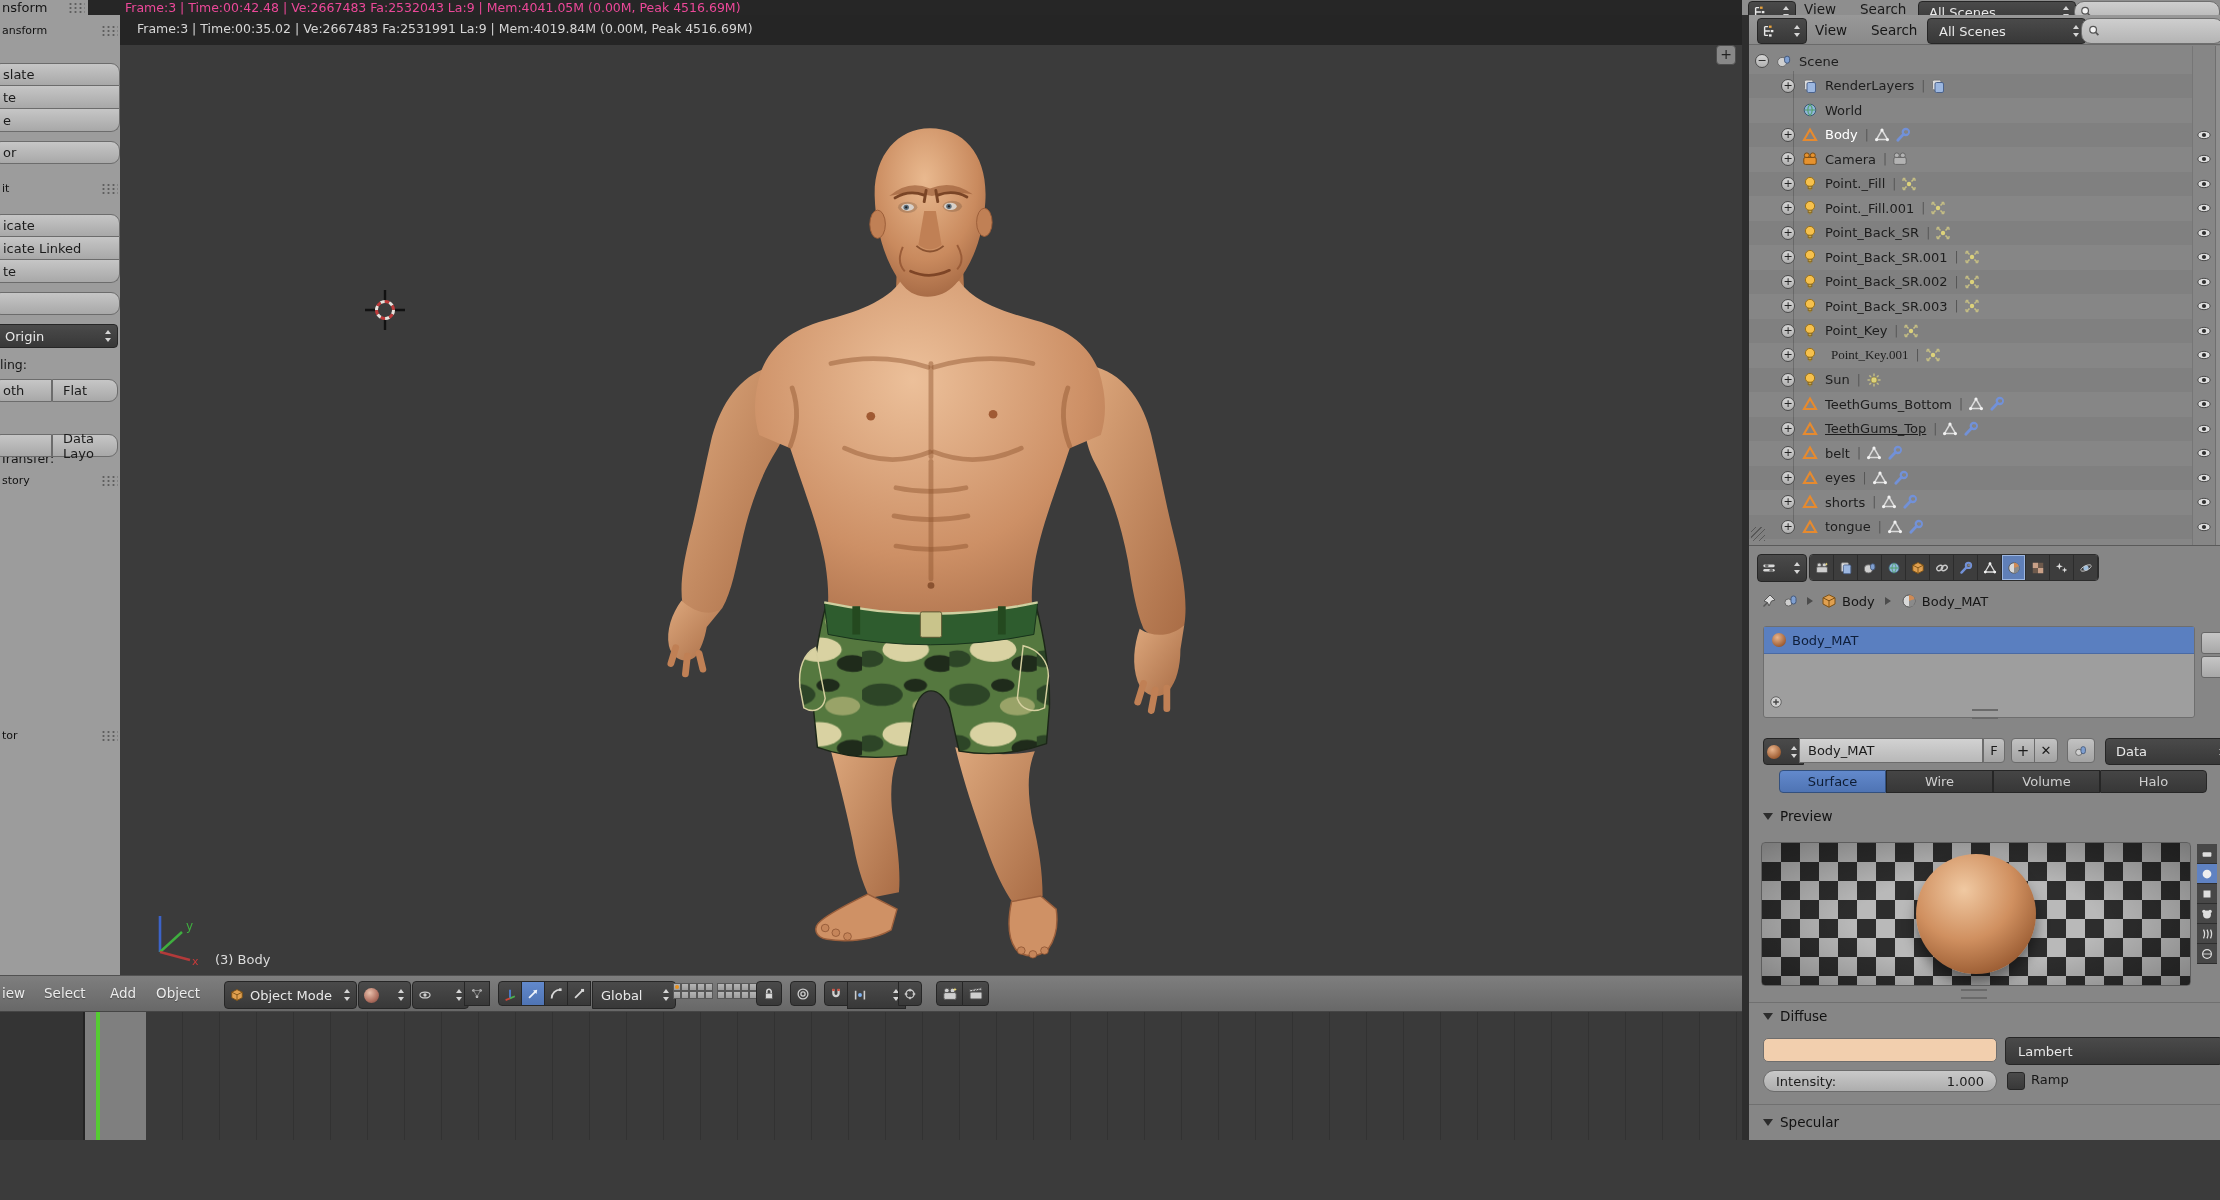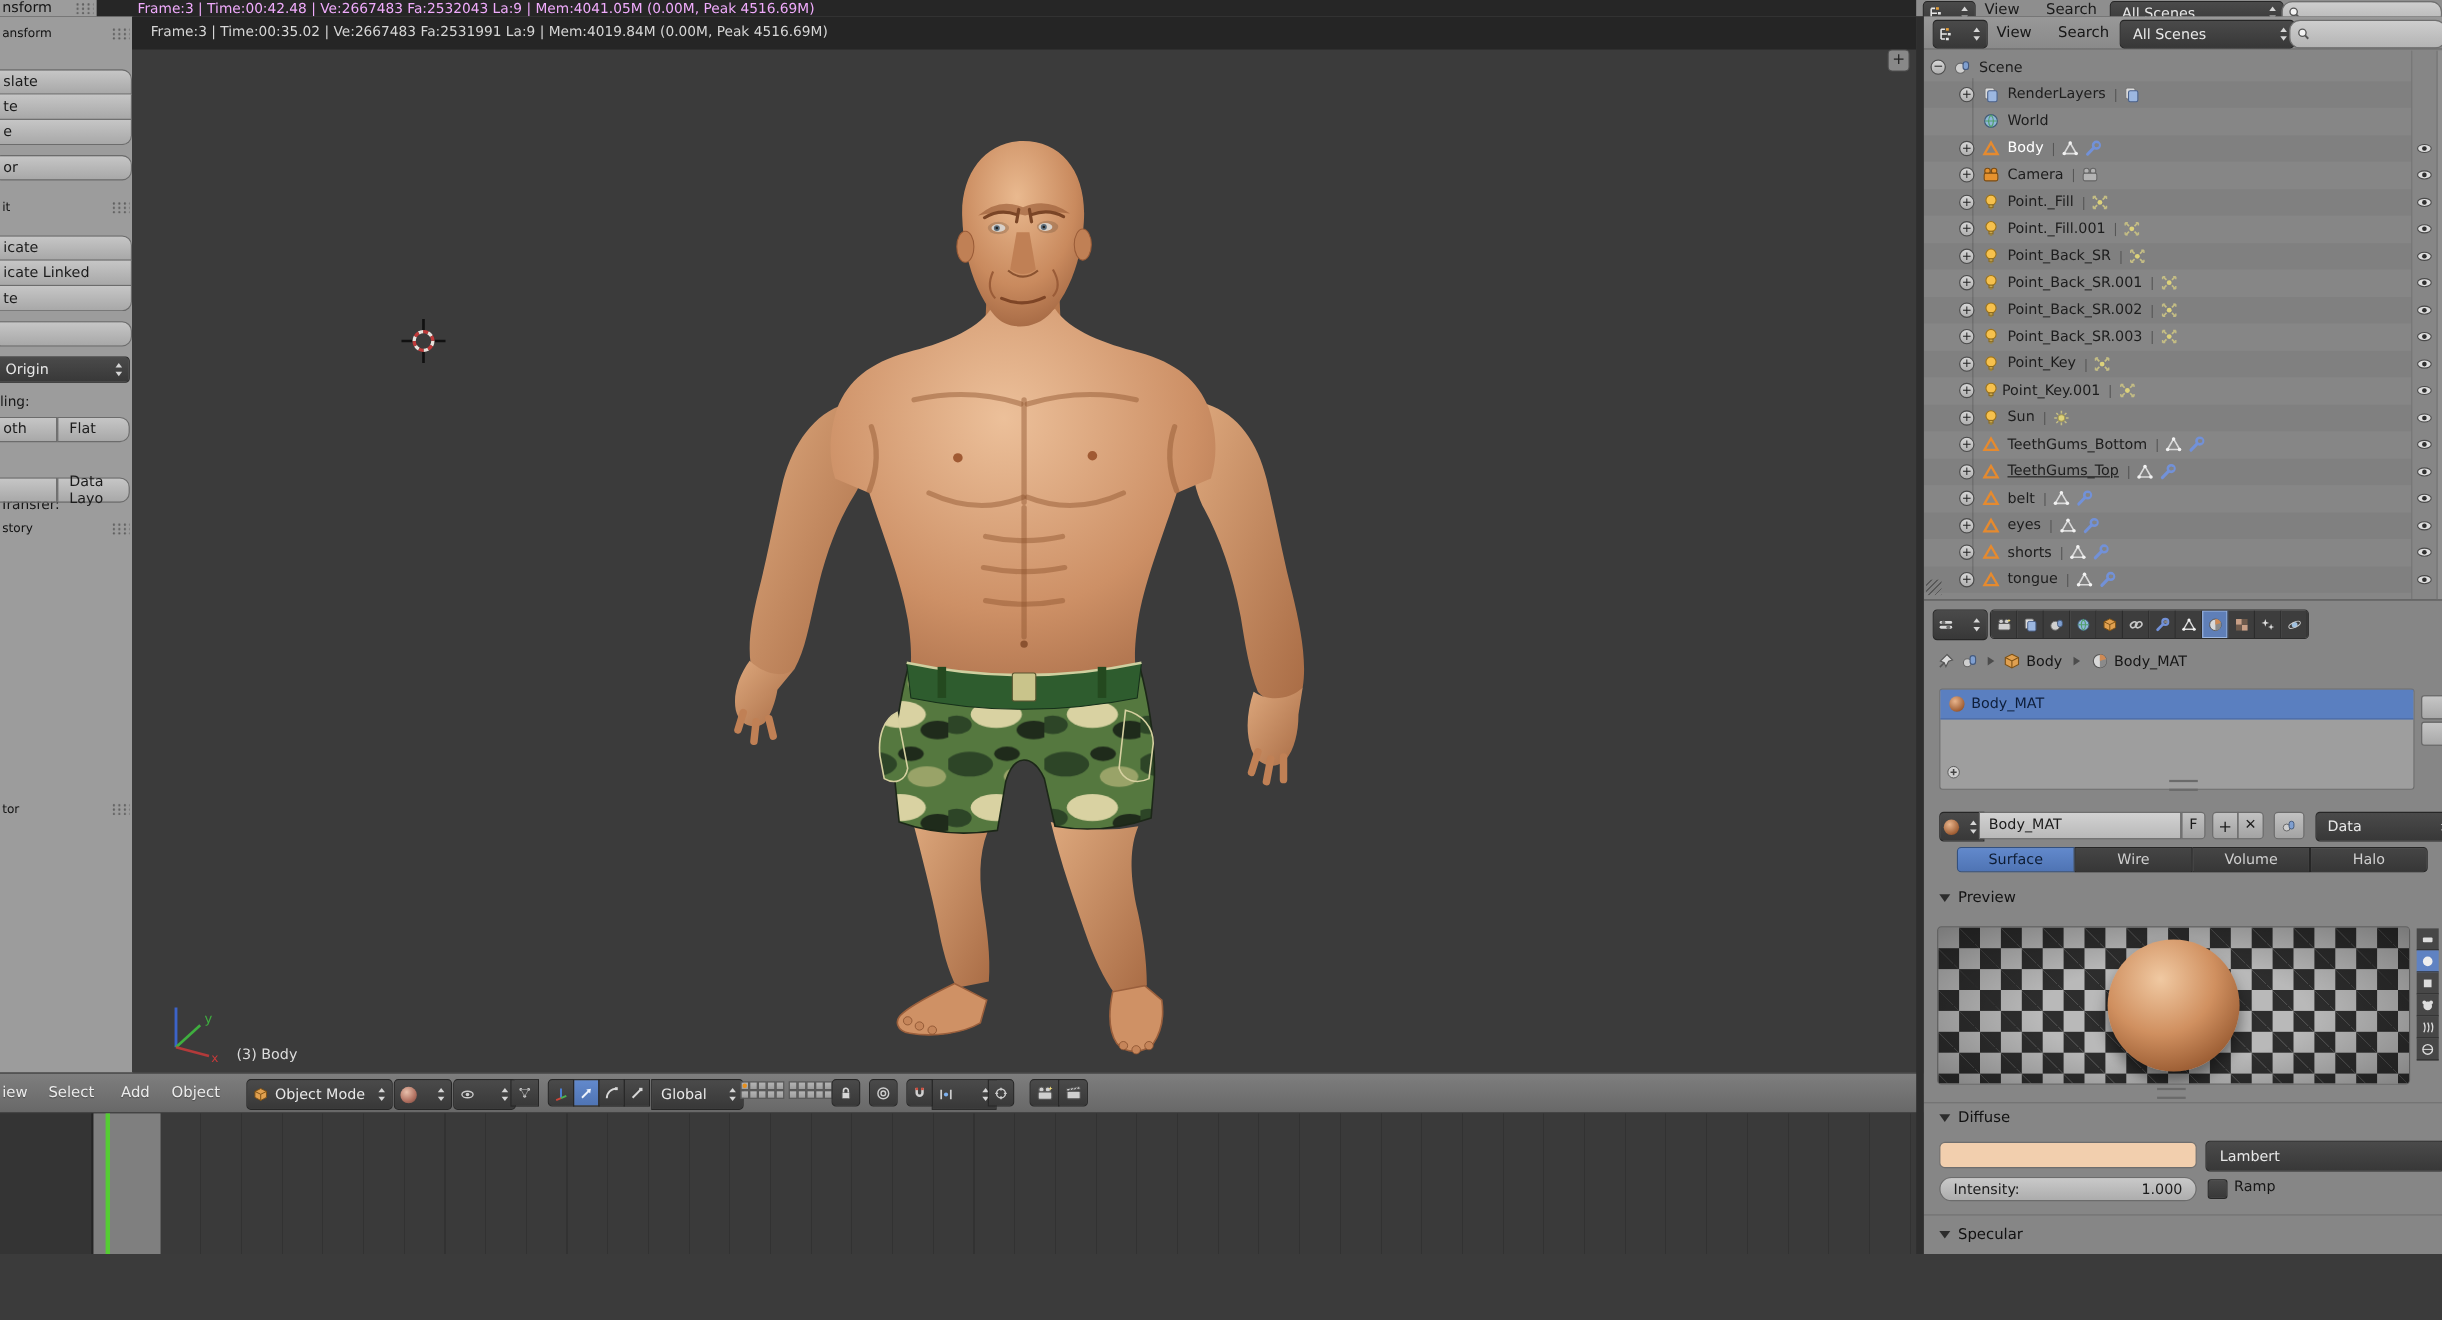--- a/index.html
+++ b/index.html
@@ -222,21 +222,21 @@
 </svg>
 
 <div id="root">
 
   <div class="abs" style="left:0;top:0;width:2220px;height:15px;overflow:hidden;">
     <div class="abs" style="left:0;top:0;width:88px;height:15px;background:#9c9c9c;display:flex;align-items:center;justify-content:space-between;">
       <span style="font-size:13px;color:#141414;padding-left:2px;">nsform</span>
       <span class="grips" style="margin-right:3px;"></span>
     </div>
     <div class="abs" style="left:88px;top:0;width:1654px;height:15px;background:#262626;">
-      <span class="abs" style="left:37px;top:0px;font-size:12.5px;color:#f0abfc;white-space:nowrap;">Frame:3 | Time:00:42.48 | Ve:2667483 Fa:2532043 La:9 | Mem:4041.05M (0.00M, Peak 4516.69M)</span>
+      <span class="abs" style="left:37px;top:0px;font-size:12.5px;color:#ec4899;white-space:nowrap;">Frame:3 | Time:00:42.48 | Ve:2667483 Fa:2532043 La:9 | Mem:4041.05M (0.00M, Peak 4516.69M)</span>
     </div>
     <div class="abs" style="left:1742px;top:0;width:478px;height:15px;background:#8e8e8e;">
       <div class="abs pill-dark" style="left:6px;top:1px;width:42px;height:20px;padding-left:4px;">
         <svg class="ic14">
             <use href="#s-tree"></use>
           </svg>
           <span class="updn"></span>
       </div>
       <span class="abs hmenu" style="left:62px;top:1px;color:#1a1a1a;text-shadow:none;">View</span>
       <span class="abs hmenu" style="left:118px;top:1px;color:#1a1a1a;text-shadow:none;">Search</span>
@@ -758,21 +758,21 @@
       </div>
       <svg class="ic" style="position: absolute; left: 447px; top: 307.5px;">
         <use href="#s-eye"></use>
       </svg>
       <div class="ol-row" style="left: 0px; top: 328px; width: 443px;">
         <span style="width: 32px; flex: 0 0 auto;"></span>
         <span class="expand">+</span>
         <svg class="ic" style="margin-left: 7px;">
           <use href="#s-lamp"></use>
         </svg>
-        <span style="margin-left: 2px;">Point_Key.001</span>
+        <span style="margin-left: 13px; font-family: Liberation Serif, serif;">Point_Key.001</span>
         <span class="pipe">|</span>
         <svg class="ic" style="margin-right: 5px;">
           <use href="#s-lampdata"></use>
         </svg>
       </div>
       <svg class="ic" style="position: absolute; left: 447px; top: 332px;">
         <use href="#s-eye"></use>
       </svg>
       <div class="ol-row" style="left: 0px; top: 352.5px; width: 443px; background: rgba(0, 0, 0, 0.04);">
         <span style="width: 32px; flex: 0 0 auto;"></span>

